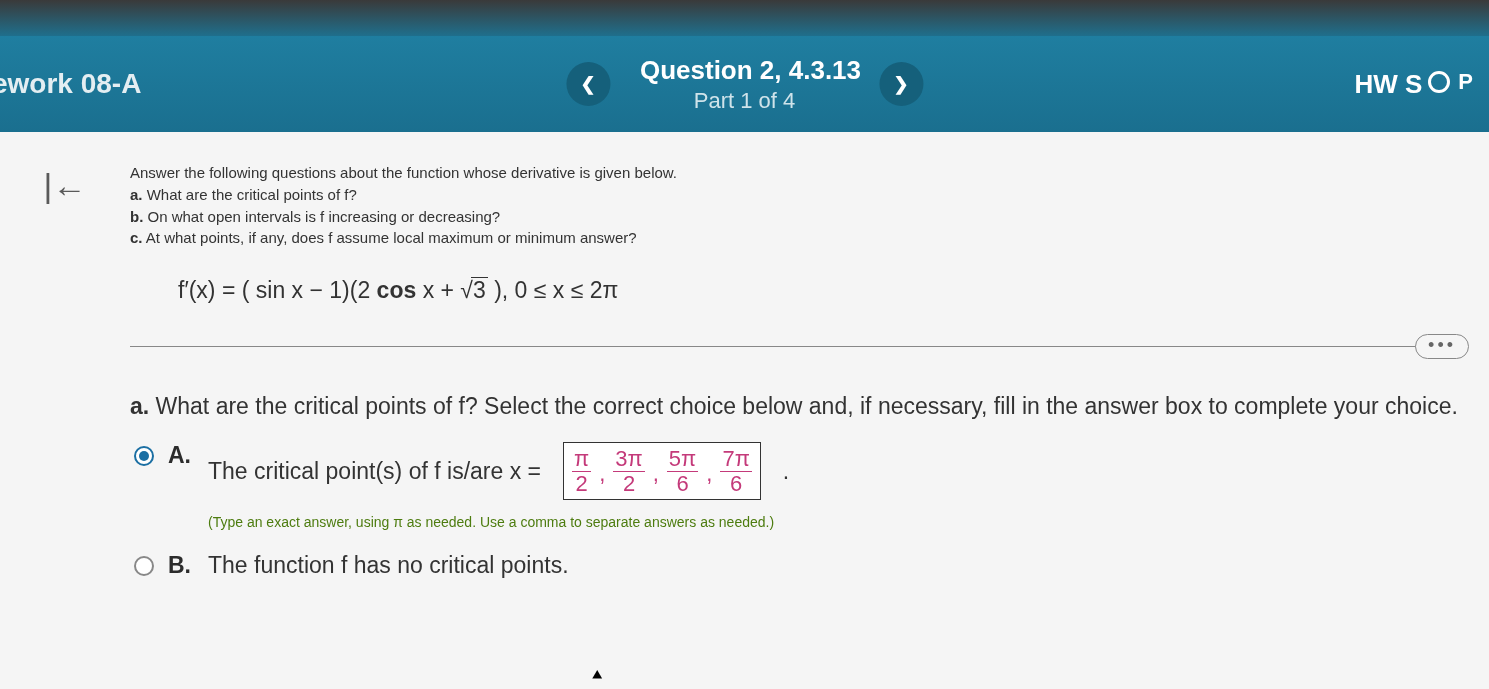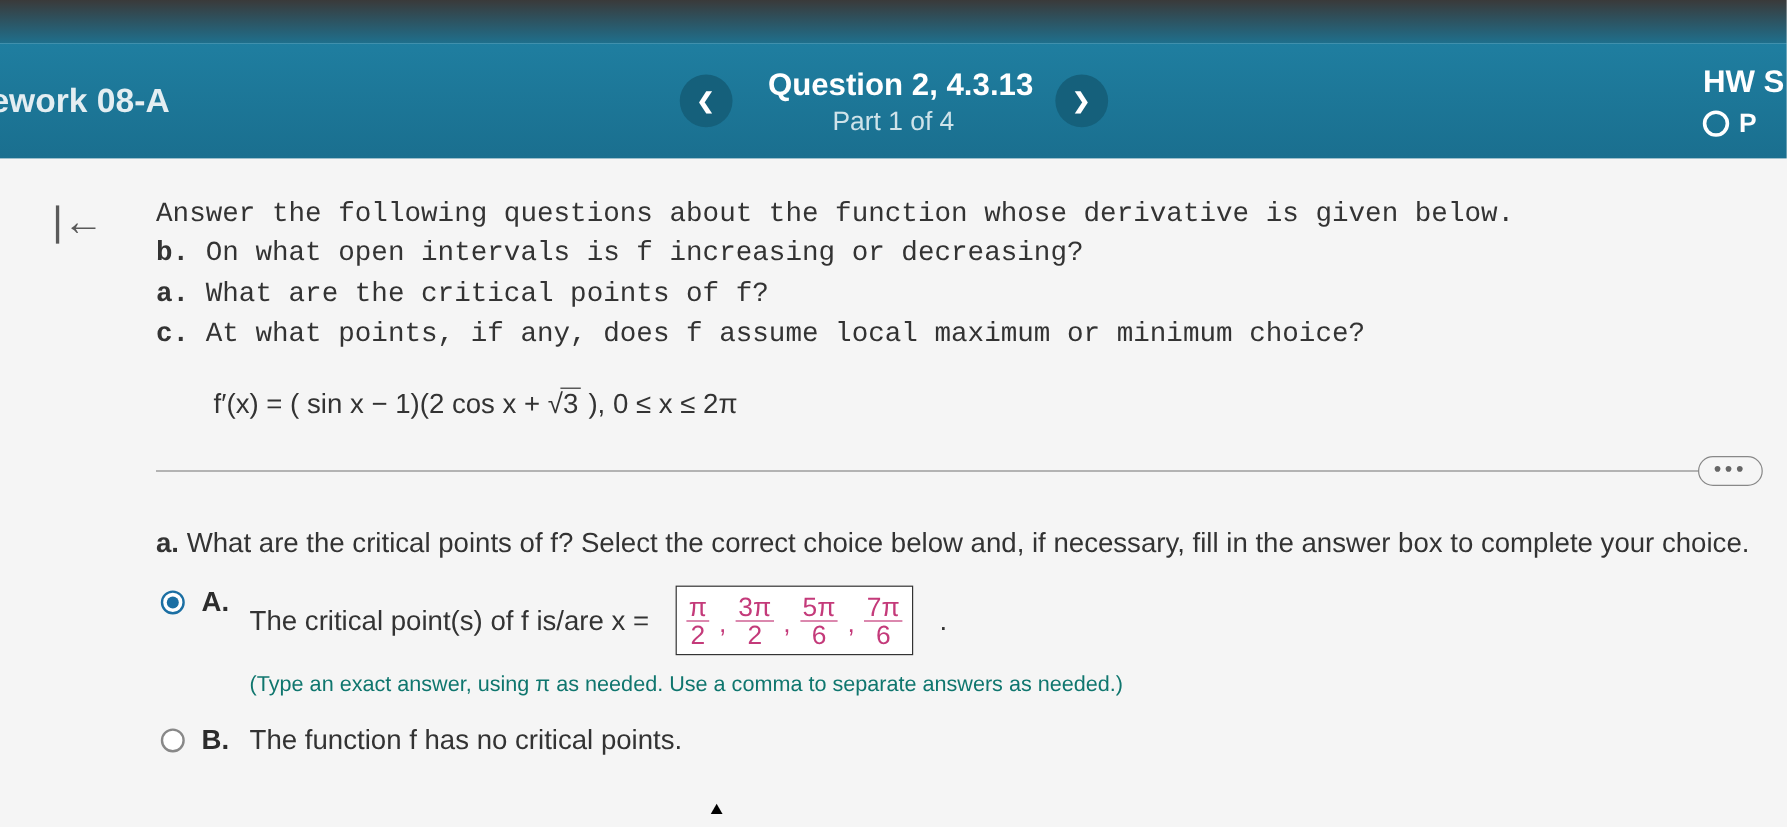--- a/index.html
+++ b/index.html
@@ -52,24 +52,24 @@
     font-size: 18px;
     font-weight: bold;
   }
   .q-block { text-align: center; }
   .q-title { font-size: 26px; font-weight: bold; color: #fff; margin-left: 12px; }
   .q-sub { font-size: 22px; color: #cfe3ea; margin-top: 2px; }
   .hw-right {
     position: absolute;
     right: 0;
     display: flex;
-    flex-direction: column;
+    flex-direction: row;
     align-items: flex-start;
     gap: 6px;
-    padding-right: 2px;
+    padding-right: 16px;
   }
   .hw-s { font-size: 26px; font-weight: bold; color: #fff; }
   .hw-circle {
     display: flex;
     align-items: center;
     gap: 8px;
     font-size: 22px;
     font-weight: bold;
     color: #fff;
   }
@@ -87,21 +87,21 @@
   .back-arrow {
     font-size: 34px;
     color: #5a5a5a;
     cursor: pointer;
     font-weight: 300;
   }
   .main {
     flex: 1;
     padding: 30px 20px 0 0;
   }
-  .prompt { font-size: 23px; color: #333; line-height: 1.45; font-family: Liberation Mono, monospace; }
+  .prompt { font-size: 15px; color: #333; line-height: 1.45; }
   .prompt .bold { font-weight: bold; }
   .formula {
     font-size: 23px;
     margin: 28px 0 0 48px;
     font-family: Arial, sans-serif;
   }
   .sqrt-wrap { display: inline-flex; align-items: flex-start; }
   .sqrt-sym { font-size: 23px; margin-right: -2px; }
   .sqrt-inner { border-top: 1.6px solid #333; padding: 0 2px; line-height: 1.1; }
   .divider-row {
@@ -158,22 +158,22 @@
     display: inline-flex;
     flex-direction: column;
     align-items: center;
     line-height: 1.05;
     font-size: 22px;
   }
   .frac .num { border-bottom: 1.5px solid #c43a7a; padding: 0 2px; }
   .frac .den { padding: 0 2px; }
   .comma { color: #c43a7a; align-self: flex-end; padding-bottom: 8px; font-size: 22px; }
   .hint {
-    font-size: 18px;
-    color: #0f766e;
+    font-size: 14px;
+    color: #4d7c0f;
     margin-top: 14px;
   }
   .choice-b-row {
     display: flex;
     align-items: center;
     gap: 14px;
     margin-top: 22px;
     margin-left: 4px;
   }
   .radio-empty {
@@ -221,32 +221,32 @@
   <div class="back-col">
     <div class="back-arrow">
       <span>|←</span>
     </div>
   </div>
 
   <div class="main">
     <div class="prompt">
       <div>Answer the following questions about the function whose derivative is given below.</div>
       <div>
+        <span class="bold">a.</span><span> What are the critical points of f?</span>
+      </div>
+      <div>
         <span class="bold">b.</span><span> On what open intervals is f increasing or decreasing?</span>
       </div>
       <div>
-        <span class="bold">a.</span><span> What are the critical points of f?</span>
-      </div>
-      <div>
-        <span class="bold">c.</span><span> At what points, if any, does f assume local maximum or minimum choice?</span>
+        <span class="bold">c.</span><span> At what points, if any, does f assume local maximum or minimum answer?</span>
       </div>
     </div>
 
     <div class="formula">
-      <span>f′(x) = ( </span><span class="bold" style="font-weight:normal">sin</span><span> x − 1)(2 </span><span style="font-weight:normal">cos</span><span> x + </span><span class="sqrt-wrap">
+      <span>f′(x) = ( </span><span class="bold" style="font-weight:normal">sin</span><span> x − 1)(2 </span><span style="font-weight:bold">cos</span><span> x + </span><span class="sqrt-wrap">
           <span class="sqrt-sym">√</span>
           <span class="sqrt-inner">3</span>
         </span><span> ), 0 ≤ x ≤ 2π</span>
     </div>
 
     <div class="divider-row">
       <div class="divider-line"></div>
       <div class="dots-pill">
         <span>•••</span>
       </div>

